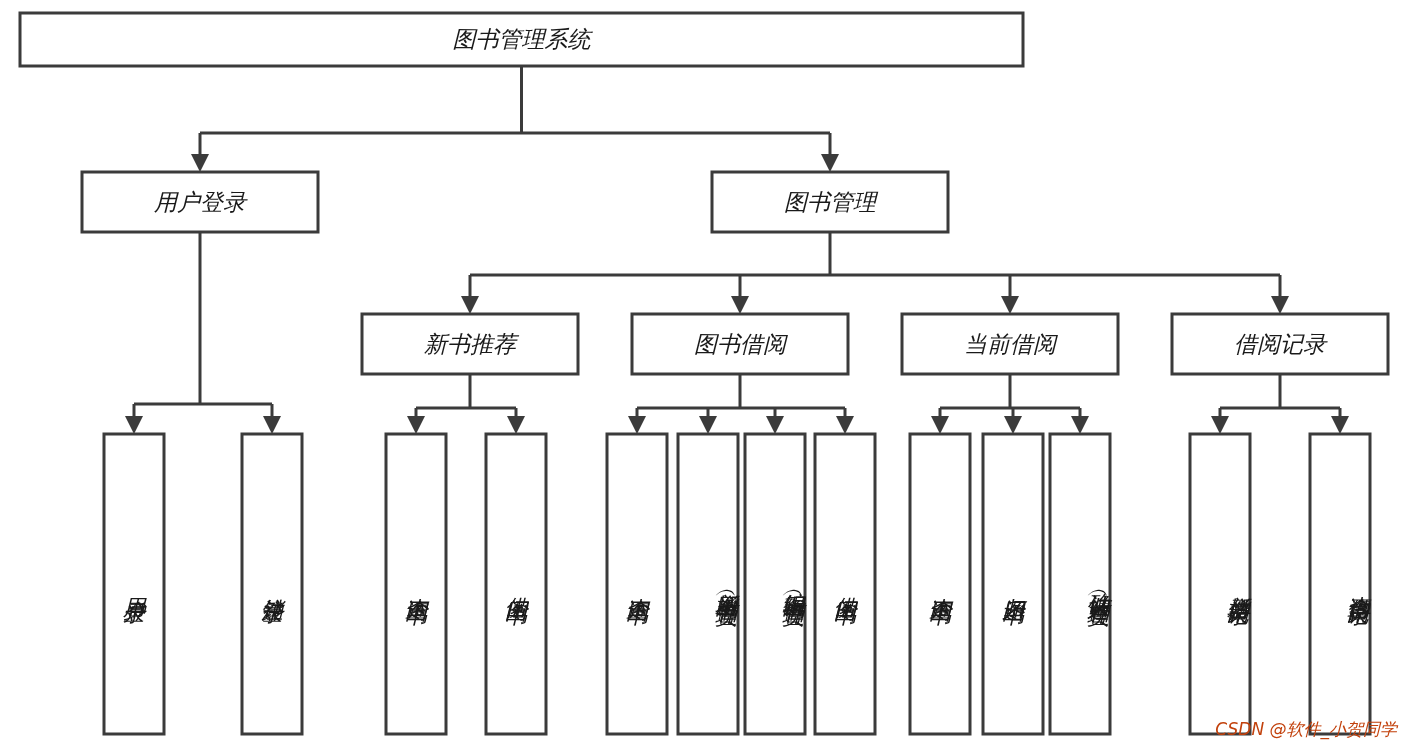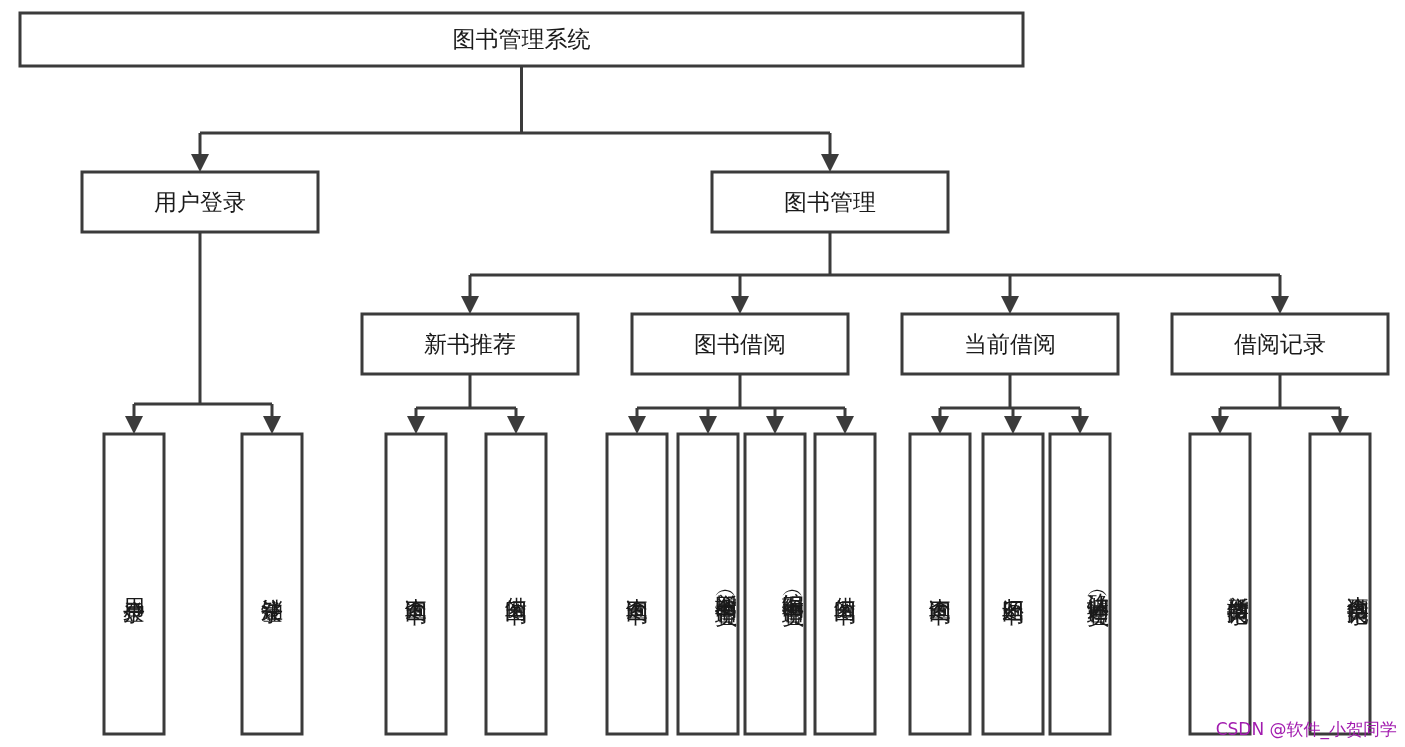--- a/index.html
+++ b/index.html
@@ -12,20 +12,21 @@
     width: 1405px;
     height: 747px;
     font-family: "DejaVu Sans", "Liberation Sans", sans-serif;
     overflow: hidden;
   }
   #diagram-root {
     position: relative;
     width: 1405px;
     height: 747px;
     background: #ffffff;
+    font-style: italic;
   }
   svg#diagram-svg {
     position: absolute;
     left: 0;
     top: 0;
     width: 1405px;
     height: 747px;
     display: block;
   }
   .node-box {
@@ -64,21 +65,21 @@
     align-items: flex-start;
     justify-content: center;
     pointer-events: none;
   }
   .watermark {
     position: absolute;
     right: 8px;
     bottom: 6px;
     font-family: "DejaVu Sans", "Liberation Sans", sans-serif;
     font-size: 17px;
-    color: #a21caf;
+    color: #c2410c;
     white-space: nowrap;
   }
 </style>
 </head>
 <body>
 
 <div id="diagram-root">
 
   <svg id="diagram-svg" viewBox="0 0 1405 747">
     <g id="connector-layer">

